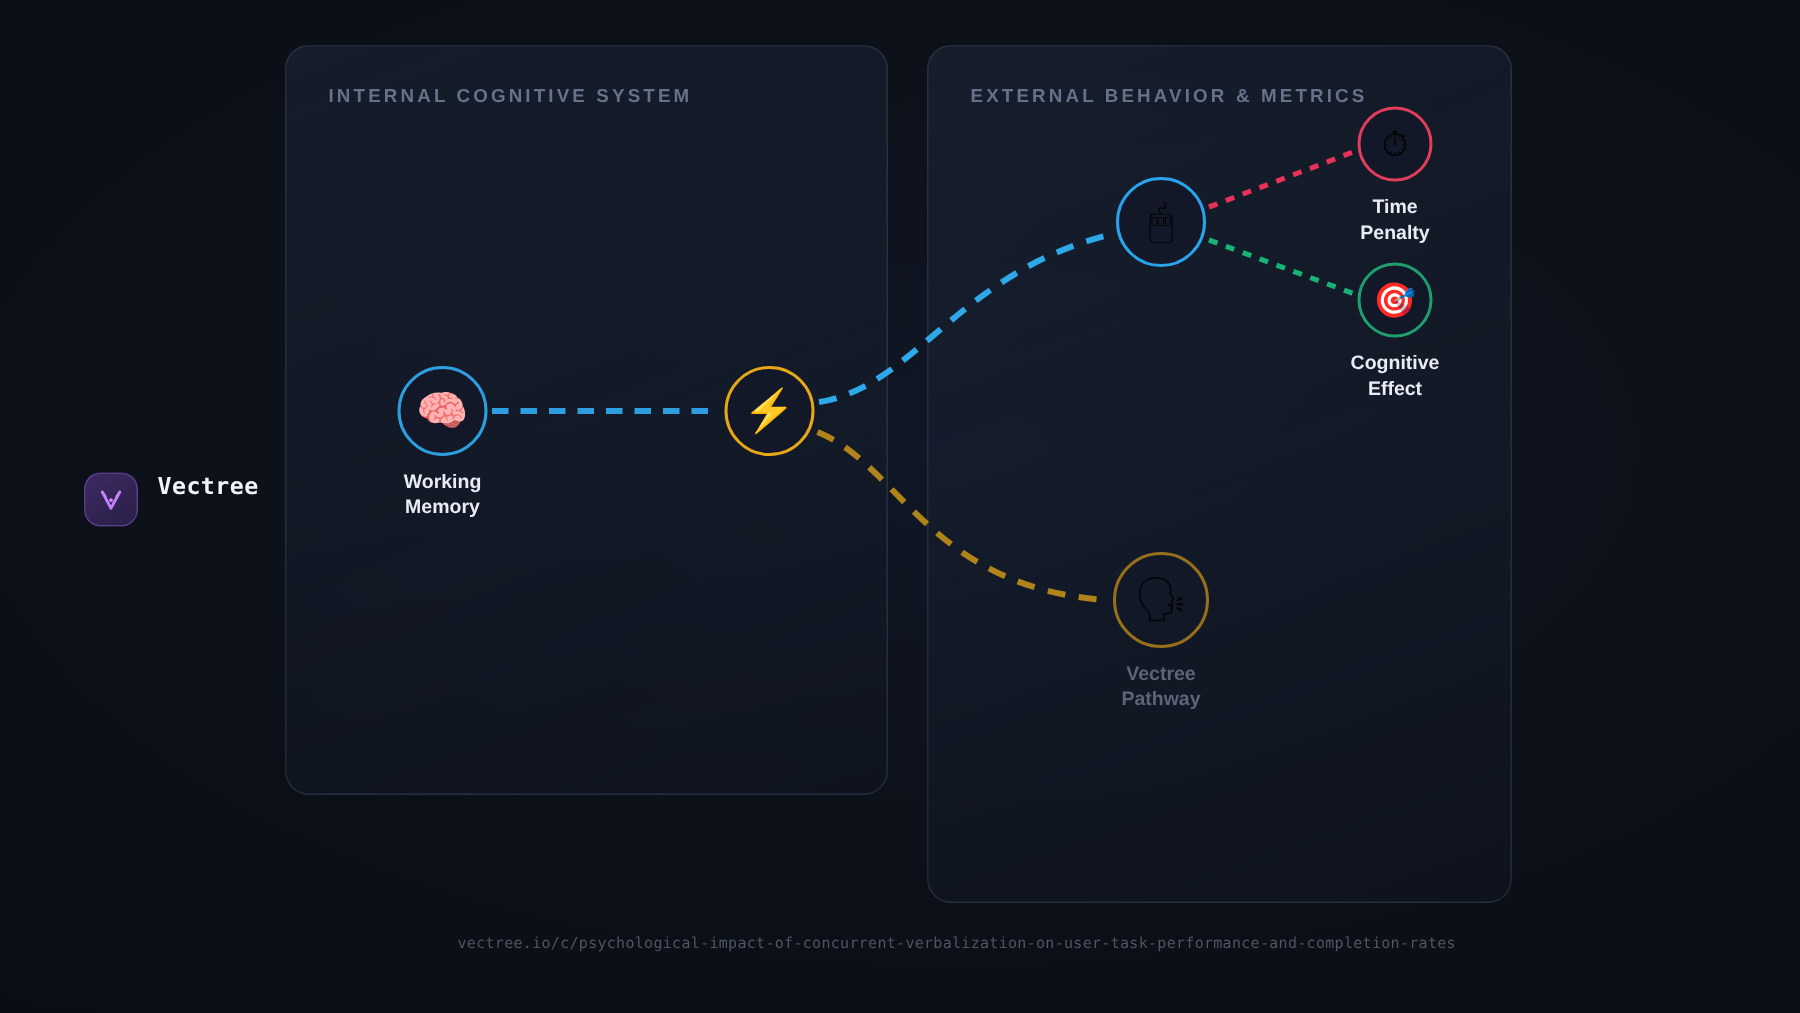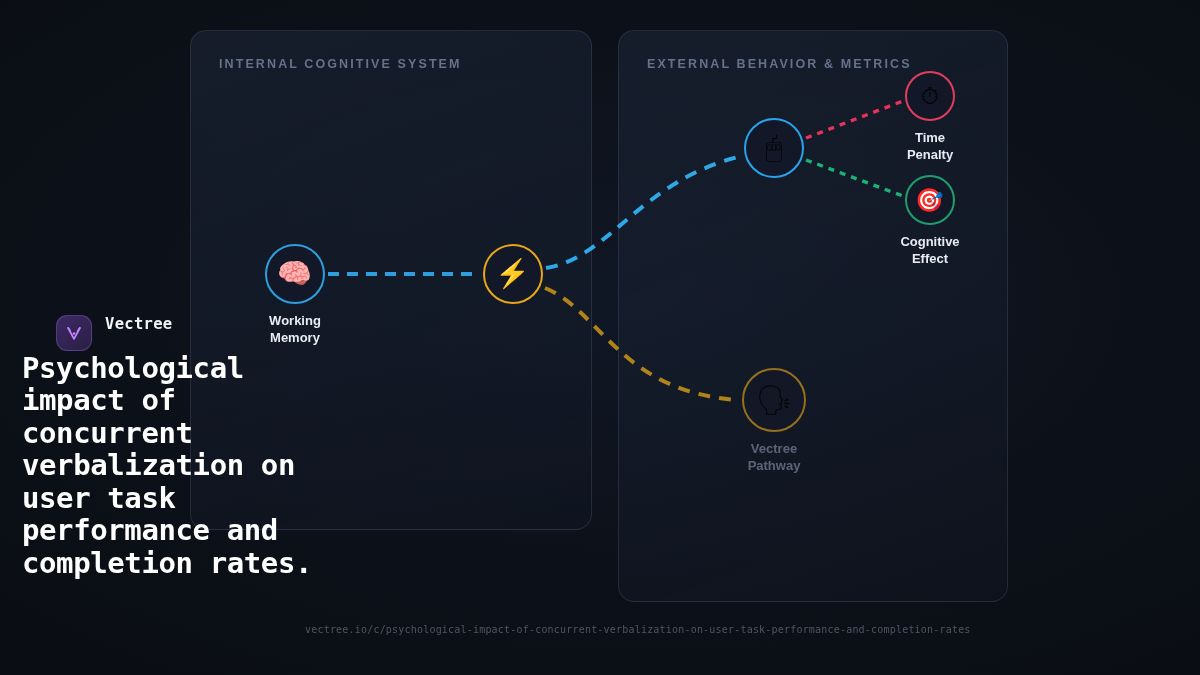--- a/index.html
+++ b/index.html
@@ -163,17 +163,16 @@
     <div id="brand-mark">
       <svg width="20" height="20" viewBox="0 0 24 24" aria-hidden="true">
         <path d="M5 6 L12 19 L19 6" fill="none" stroke="#c084fc" stroke-width="2.2" stroke-linecap="round" stroke-linejoin="round"></path>
         <path d="M5 6 L7.5 9.5 M19 6 L16.5 9.5" fill="none" stroke="#c084fc" stroke-width="2" stroke-linecap="round"></path>
         <circle cx="12" cy="12.5" r="1.5" fill="#e879f9"></circle>
       </svg>
     </div>
     <div id="brand-name">Vectree</div>
   </div>
 
-  <div id="headline">Psychological impact of concurrent verbalization on user task performance and completion rates.</div>
 
   <div id="footer-url">vectree.io/c/psychological-impact-of-concurrent-verbalization-on-user-task-performance-and-completion-rates</div>
 
 </div>
 
 </body></html>

